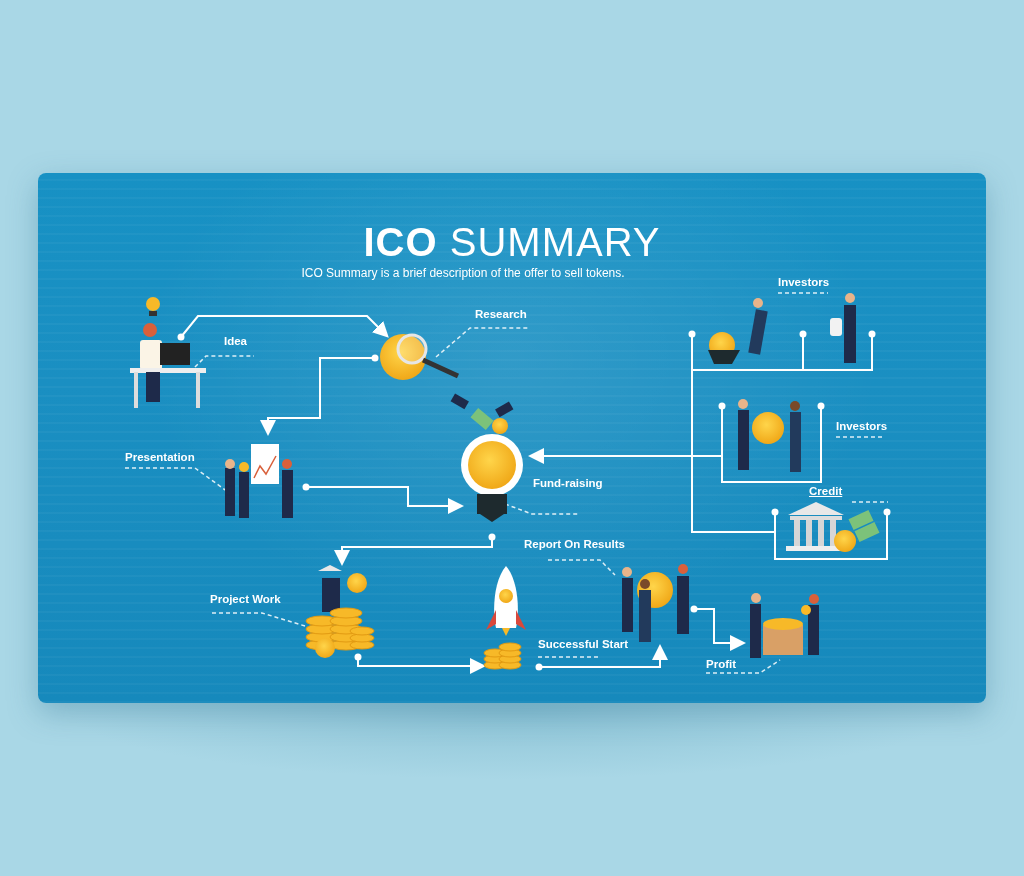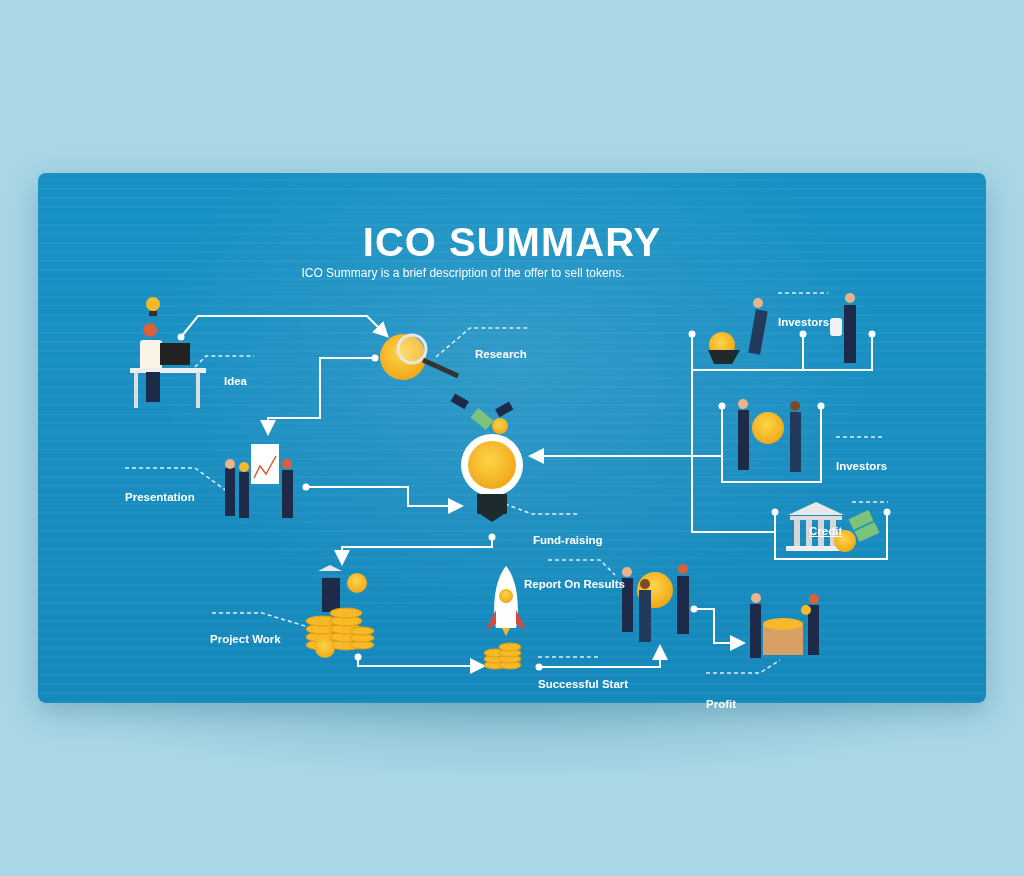--- a/index.html
+++ b/index.html
@@ -7,23 +7,23 @@
   .shadow{position:absolute;left:60px;top:640px;width:904px;height:140px;background:radial-gradient(ellipse at center, rgba(90,160,185,0.35) 0%, rgba(169,215,230,0) 70%);}
   .slide{position:absolute;left:38px;top:173px;width:948px;height:530px;border-radius:8px;overflow:hidden;
     background:linear-gradient(180deg,#1791c4 0%,#1a8fc2 40%,#1689bc 100%);box-shadow:0 10px 30px rgba(40,110,140,0.35);}
   .slide::before{content:"";position:absolute;inset:0;
     background:
       radial-gradient(ellipse at 50% 35%, rgba(255,255,255,0.10) 0%, rgba(255,255,255,0) 55%),
       repeating-linear-gradient(0deg, rgba(255,255,255,0.035) 0 2px, transparent 2px 9px);}
   svg.lines{position:absolute;left:0;top:0;}
   .title{position:absolute;left:0;width:1024px;top:220px;text-align:center;color:#fff;font-size:40px;letter-spacing:1px;}
   .title b{font-weight:bold;text-align:right;}
-  .title span.light{font-weight:bold;}
+  .title span.light{font-weight:normal;}
   .subtitle{position:absolute;left:0;width:926px;top:266px;text-align:center;color:#fff;font-size:12px;}
-  .label{position:absolute;color:#fff;font-weight:bold;font-size:11.5px;margin-top:40px;}
+  .label{position:absolute;color:#fff;font-weight:bold;font-size:11.5px;}
 </style>
 </head>
 <body>
 
 <div class="shadow"></div>
 <div class="slide"></div>
 
 <div class="title">
   <b>ICO</b>
   <span class="light">SUMMARY</span>
@@ -223,20 +223,20 @@
     <rect x="786" y="546" width="60" height="5" fill="#eee"></rect>
     <rect x="850" y="514" width="22" height="12" fill="#7cc27a" transform="rotate(-25 861 520)"></rect>
     <rect x="856" y="526" width="22" height="12" fill="#7cc27a" transform="rotate(-25 867 532)"></rect>
     <circle cx="845" cy="541" r="11" fill="url(#coin)"></circle>
   </g>
 </svg>
 
 <div class="label" style="left:224px;top:335px;">Idea</div>
 <div class="label" style="left:475px;top:308px;">Research</div>
 <div class="label" style="left:125px;top:451px;">Presentation</div>
-<div class="label" style="left:533px;top:494px;">Fund-raising</div>
+<div class="label" style="left:533px;top:477px;">Fund-raising</div>
 <div class="label" style="left:210px;top:593px;">Project Work</div>
 <div class="label" style="left:538px;top:638px;">Successful Start</div>
 <div class="label" style="left:524px;top:538px;">Report On Results</div>
 <div class="label" style="left:706px;top:658px;">Profit</div>
 <div class="label" style="left:778px;top:276px;">Investors</div>
 <div class="label" style="left:836px;top:420px;">Investors</div>
 <div class="label" style="left:809px;top:485px;text-decoration:underline;">Credit</div>
 
 </body></html>

